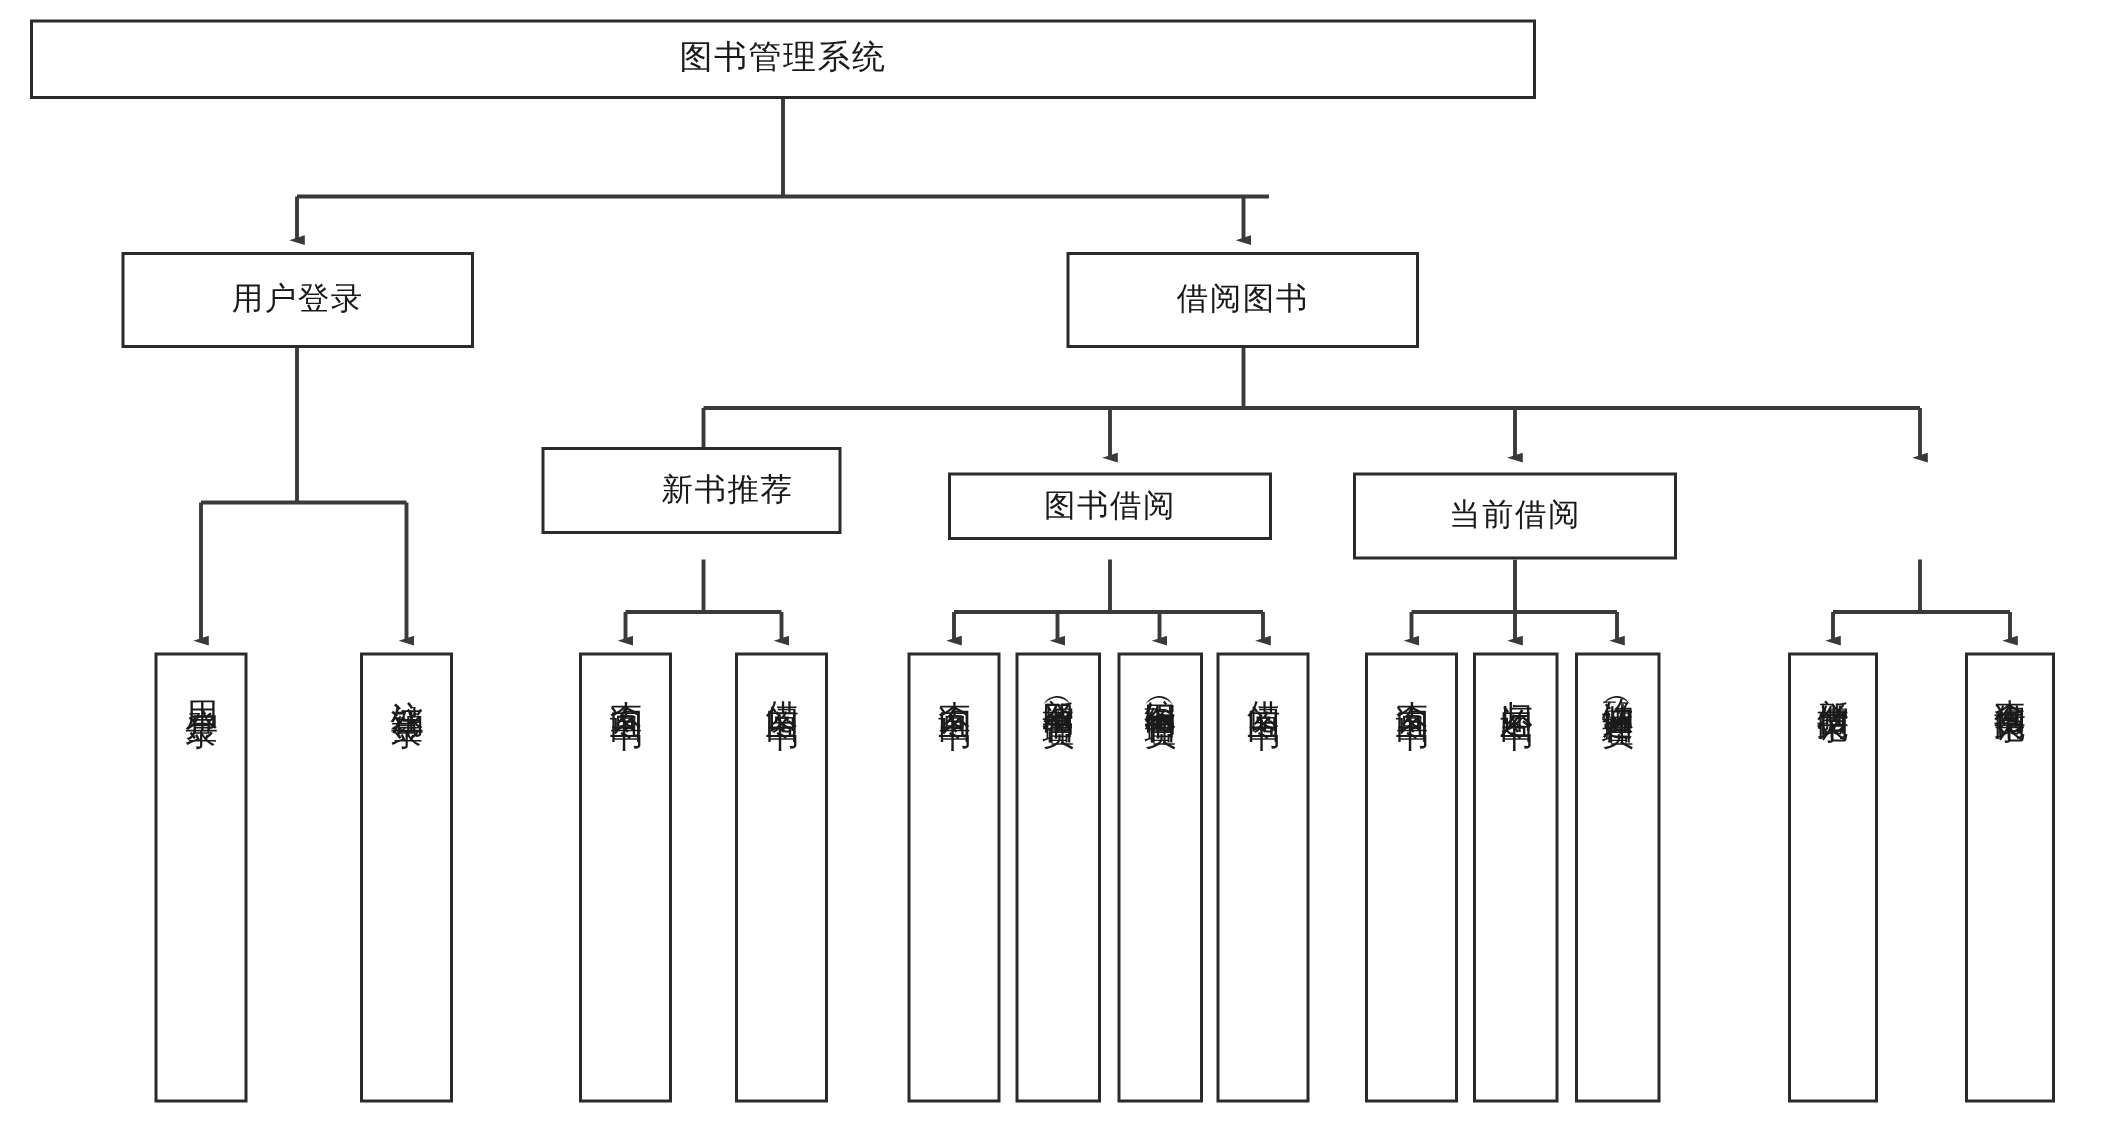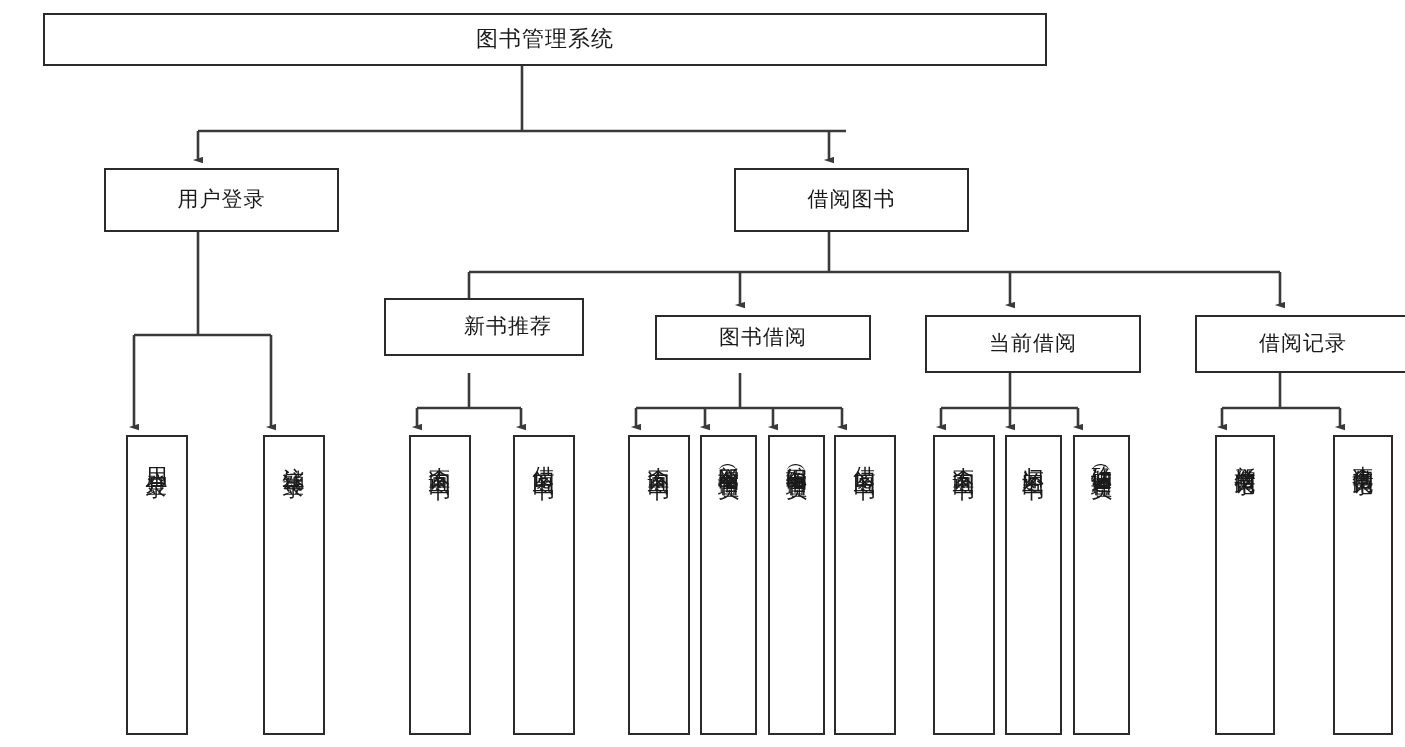--- a/index.html
+++ b/index.html
@@ -13,21 +13,20 @@
   #canvas{position:absolute;left:0;top:0;width:1405px;height:747px;}
   .node{
     position:absolute;
     box-sizing:border-box;
     background:#ffffff;
     border:2.5px solid #2b2b2b;
     display:flex;
     align-items:center;
     justify-content:center;
     color:#1a1a1a;
-    margin-left:23px;
   }
   .node .lbl{
     font-size:21px;
     letter-spacing:1px;
     white-space:nowrap;
     line-height:1.1;
   }
   .node.root .lbl{font-size:22px;}
   .node.leaf{
     align-items:flex-start;
@@ -121,23 +120,20 @@
 
   <div class="node" style="left:361px;top:298px;width:200px;height:58px;padding-left:48px;">
     <span class="lbl">新书推荐</span>
   </div>
   <div class="node" style="left:632px;top:315px;width:216px;height:45px;">
     <span class="lbl">图书借阅</span>
   </div>
   <div class="node" style="left:902px;top:315px;width:216px;height:58px;">
     <span class="lbl">当前借阅</span>
   </div>
-  <div class="node" style="left:1172px;top:315px;width:216px;height:58px;">
-    <span class="lbl">借阅记录</span>
-  </div>
 
   <div class="node leaf" style="left:103px;top:435px;width:62px;height:300px;">
     <span class="lbl">用户登录</span>
   </div>
   <div class="node leaf" style="left:240px;top:435px;width:62px;height:300px;">
     <span class="lbl">注销登录</span>
   </div>
 
   <div class="node leaf" style="left:386px;top:435px;width:62px;height:300px;">
     <span class="lbl">查询图书</span>

